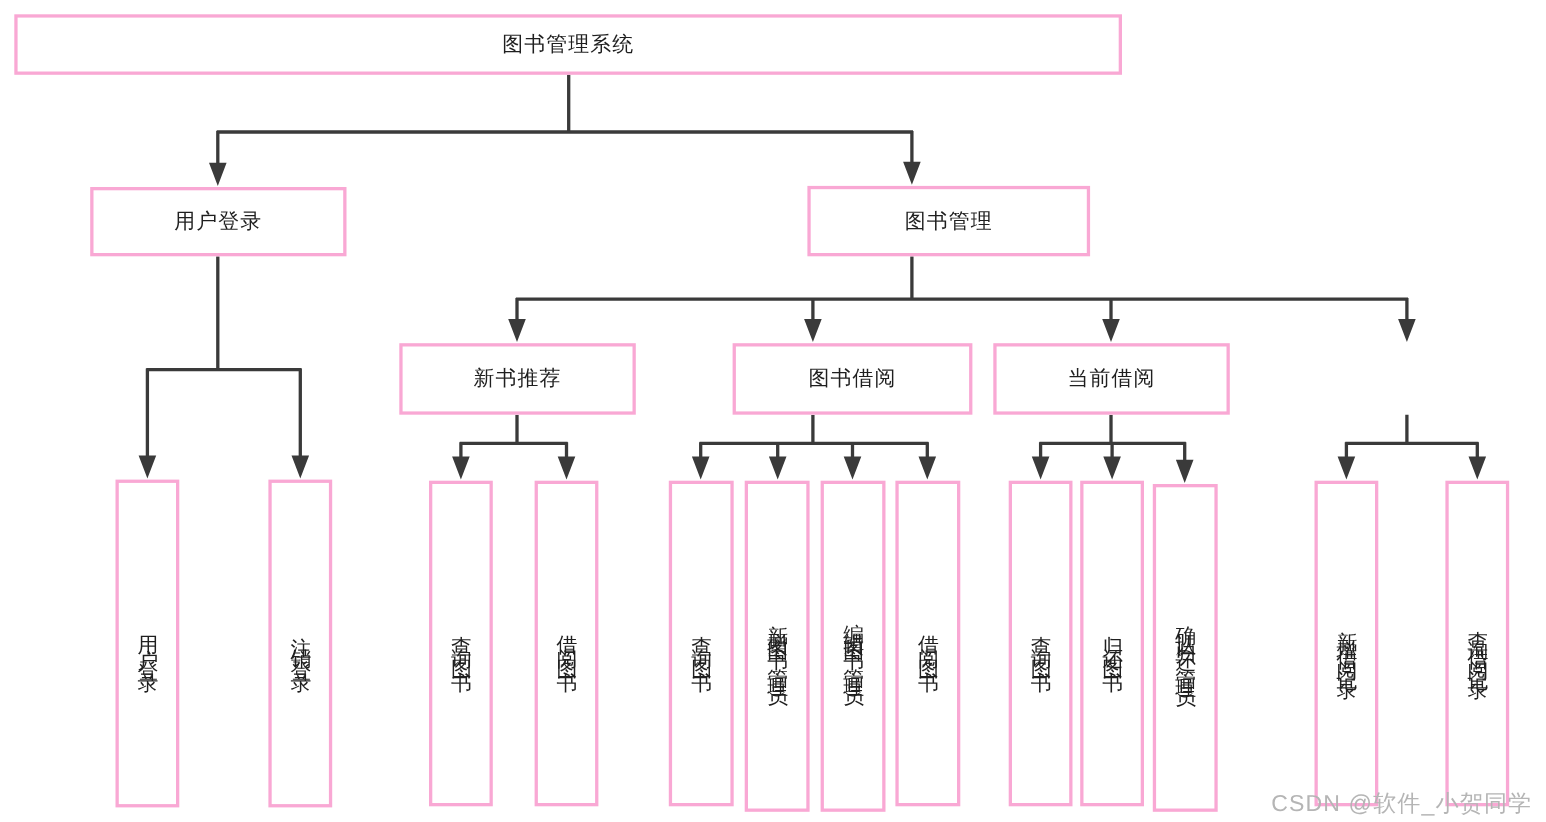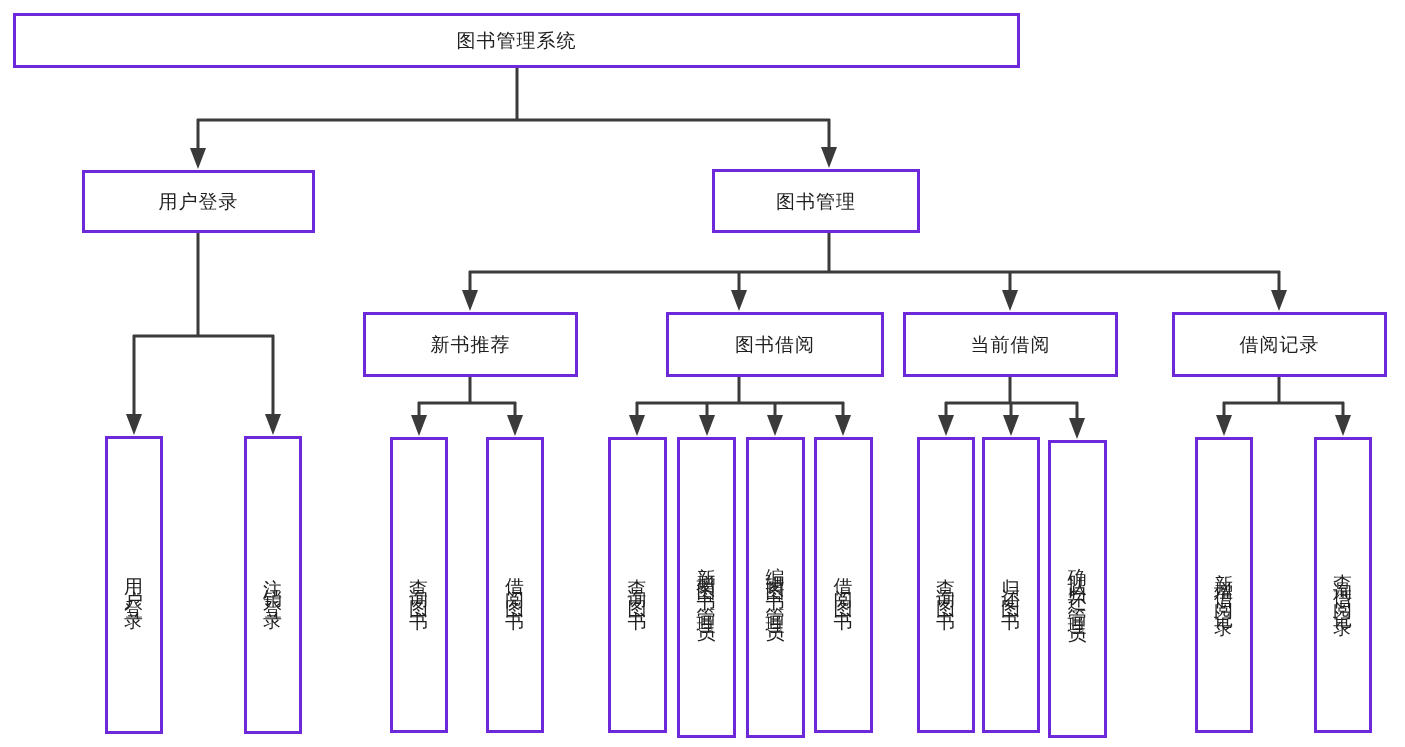--- a/index.html
+++ b/index.html
@@ -5,21 +5,21 @@
   * { margin:0; padding:0; box-sizing:border-box; }
   html,body { background:#ffffff; }
   body {
     width:1405px; height:747px; position:relative; overflow:hidden;
     font-family:"Liberation Sans","DejaVu Sans",sans-serif;
     color:#1f1f1f;
   }
   .diagram { position:absolute; inset:0; }
   svg.connectors { position:absolute; left:0; top:0; width:1405px; height:747px; }
   .node {
-    position:absolute; background:#ffffff; border:3px solid #6d28d9;
+    position:absolute; background:#ffffff; border:3px solid #f9a8d4;
     display:flex; align-items:center; justify-content:center;
     font-size:19px; line-height:1; color:#1f1f1f; white-space:nowrap;
   }
   .node.h { letter-spacing:1px; }
   .node.v {
     writing-mode:vertical-rl; text-orientation:mixed;
     letter-spacing:11px; font-size:19px;
   }
   .watermark {
     position:absolute; right:12px; bottom:3px;
@@ -48,38 +48,38 @@
              M629 415 H645 L637 436 Z M699 415 H715 L707 436 Z
              M767 415 H783 L775 436 Z M835 415 H851 L843 436 Z
              M938 415 H954 L946 436 Z M1003 415 H1019 L1011 436 Z
              M1069 418 H1085 L1077 439 Z
              M1216 415 H1232 L1224 436 Z M1335 415 H1351 L1343 436 Z"></path>
   </svg>
 
   <div class="node h" style="left:13px; top:13px; width:1007px; height:55px;">图书管理系统</div>
 
   <div class="node h" style="left:82px; top:170px; width:233px; height:63px;">用户登录</div>
-  <div class="node h" style="left:712px; top:169px; width:208px; height:64px;">图书管理</div>
+  <div class="node h" style="left:734px; top:169px; width:257px; height:64px;">图书管理</div>
 
   <div class="node h" style="left:363px; top:312px; width:215px; height:65px;">新书推荐</div>
   <div class="node h" style="left:630px; top:312px; width:218px; height:65px;margin-left:36px;">图书借阅</div>
   <div class="node h" style="left:903px; top:312px; width:215px; height:65px;text-align:right;">当前借阅</div>
-  <div class="node h" style="left:1172px; top:312px; width:215px; height:65px;">借阅记录</div>
 
   <div class="node v" style="left:105px; top:436px; width:58px; height:298px;">用户登录</div>
   <div class="node v" style="left:244px; top:436px; width:58px; height:298px;">注销登录</div>
 
   <div class="node v" style="left:390px; top:437px; width:58px; height:296px;">查询图书</div>
   <div class="node v" style="left:486px; top:437px; width:58px; height:296px;">借阅图书</div>
 
   <div class="node v" style="left:608px; top:437px; width:59px; height:296px;">查询图书</div>
   <div class="node v" style="left:677px; top:437px; width:59px; height:301px; letter-spacing:8px;">新增图书（管理员）</div>
   <div class="node v" style="left:746px; top:437px; width:59px; height:301px; letter-spacing:8px;">编辑图书（管理员）</div>
   <div class="node v" style="left:814px; top:437px; width:59px; height:296px;">借阅图书</div>
 
   <div class="node v" style="left:917px; top:437px; width:58px; height:296px;">查询图书</div>
   <div class="node v" style="left:982px; top:437px; width:58px; height:296px;">归还图书</div>
   <div class="node v" style="left:1048px; top:440px; width:59px; height:298px; letter-spacing:8px;">确认归还（管理员）</div>
 
   <div class="node v" style="left:1195px; top:437px; width:58px; height:296px; letter-spacing:9px;">新增借阅记录</div>
   <div class="node v" style="left:1314px; top:437px; width:58px; height:296px; letter-spacing:9px;">查询借阅记录</div>
 
+  <div class="watermark">CSDN @软件_小贺同学</div>
 </div>
 
 </body></html>

